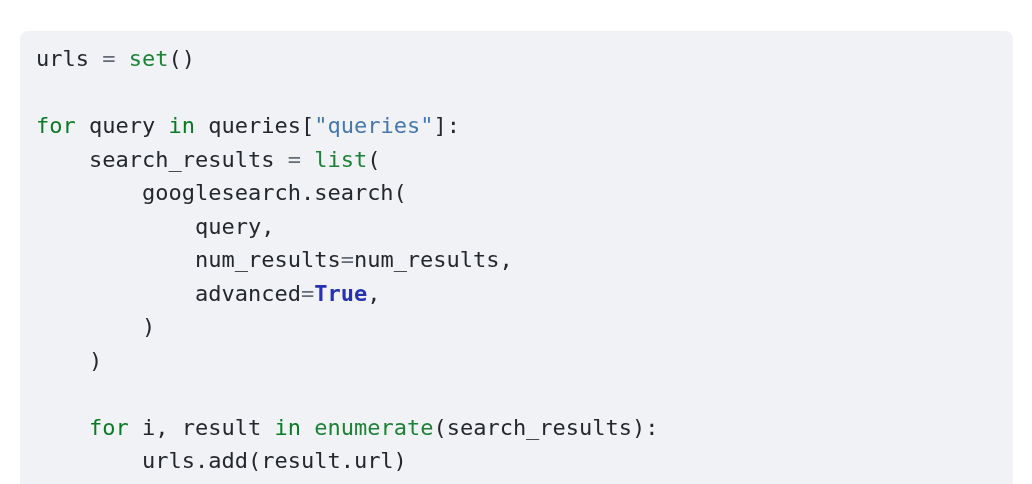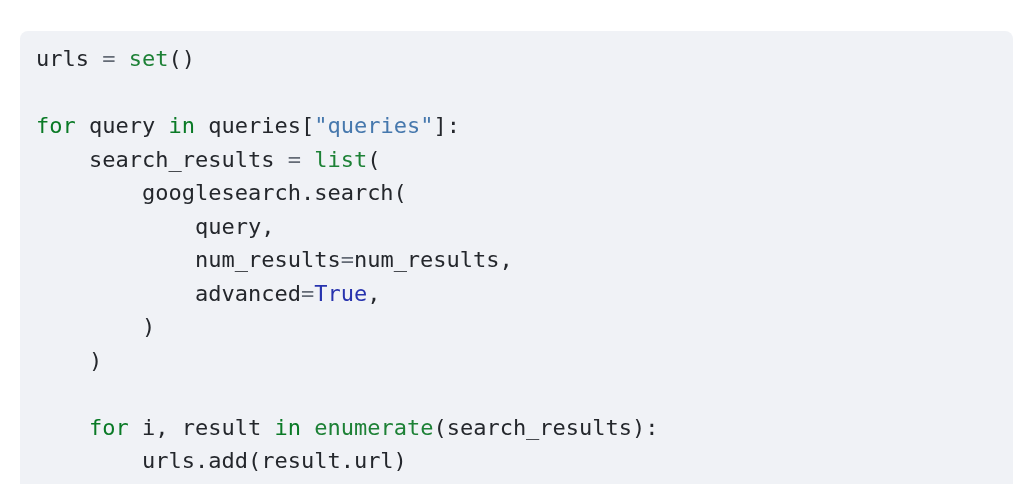--- a/index.html
+++ b/index.html
@@ -28,18 +28,18 @@
   }
   .line {
     white-space: pre;
     min-height: 33.5px;
   }
   .tok-pln { color: var(--plain, #24272c); text-align: center; }
   .tok-kw  { color: var(--keyword, #0a7a26); font-weight: normal; }
   .tok-bi  { color: var(--builtin, #1d8136); text-align: right; }
   .tok-op  { color: var(--operator, #646b76); }
   .tok-str { color: var(--string, #4678ad); }
-  .tok-lit { color: var(--literal, #2733ae); }
+  .tok-lit { color: var(--literal, #2733ae); font-weight: bold; }
 </style>
 </head>
 <body style="background: rgb(255, 255, 255);">
 
 <pre class="code-block"><div class="line"><span class="tok-pln">urls </span><span class="tok-op">=</span><span class="tok-pln"> </span><span class="tok-bi">set</span><span class="tok-pln">()</span></div><div class="line"></div><div class="line"><span class="tok-kw">for</span><span class="tok-pln"> query </span><span class="tok-kw">in</span><span class="tok-pln"> queries[</span><span class="tok-str">"queries"</span><span class="tok-pln">]:</span></div><div class="line"><span class="tok-pln">    search_results </span><span class="tok-op">=</span><span class="tok-pln"> </span><span class="tok-bi">list</span><span class="tok-pln">(</span></div><div class="line"><span class="tok-pln">        googlesearch.search(</span></div><div class="line"><span class="tok-pln">            query,</span></div><div class="line"><span class="tok-pln">            num_results</span><span class="tok-op">=</span><span class="tok-pln">num_results,</span></div><div class="line"><span class="tok-pln">            advanced</span><span class="tok-op">=</span><span class="tok-lit">True</span><span class="tok-pln">,</span></div><div class="line"><span class="tok-pln">        )</span></div><div class="line"><span class="tok-pln">    )</span></div><div class="line"></div><div class="line"><span class="tok-pln">    </span><span class="tok-kw">for</span><span class="tok-pln"> i, result </span><span class="tok-kw">in</span><span class="tok-pln"> </span><span class="tok-bi">enumerate</span><span class="tok-pln">(search_results):</span></div><div class="line"><span class="tok-pln">        urls.add(result.url)</span></div></pre>
 
 </body></html>

